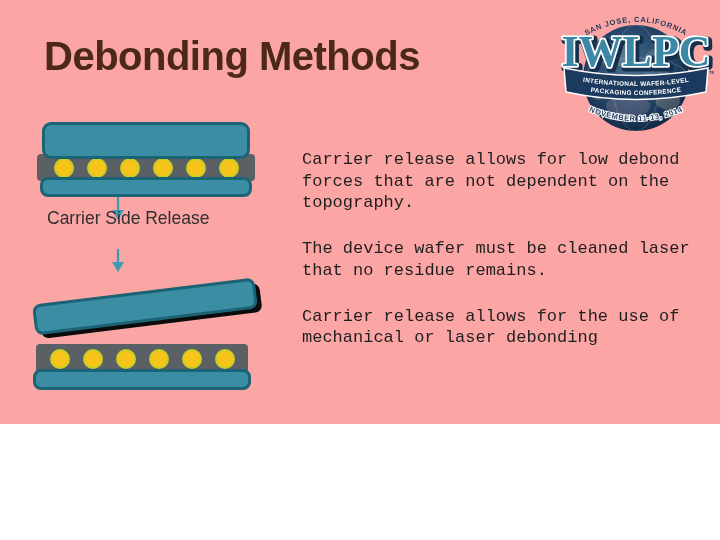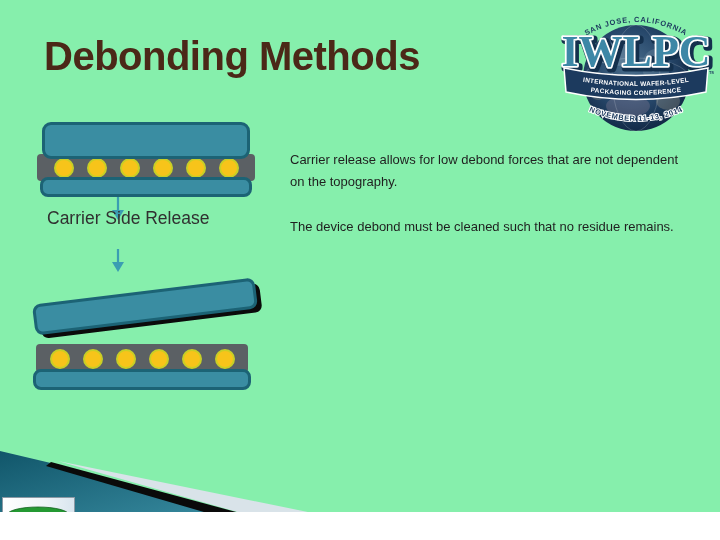--- a/index.html
+++ b/index.html
@@ -1,17 +1,17 @@
 <!DOCTYPE html>
 <html style="--title-brown: #4b2818; --wafer-teal: #3a8da2; --wafer-border: #1c6375; --gray-layer: #5b6064; --bump-yellow: #f7c41a; --bump-ring: #c8cf26; --arrow-teal: #3b9db2; --text-dark: #1f1f1f; --label-dark: #303030; --shadow-black: #0b0b0b; --footer-teal-dark: #11566a; --footer-teal-light: #459db2; --footer-gray: #d9e3e9; --footer-black: #0a0a0a; --logo-navy: #1c3a5e; --logo-teal: #3d87a6;"><head>
 <meta charset="utf-8">
 <style>
   html,body{margin:0;padding:0;}
   #slide{
-    position:relative;width:720px;height:512px;background:#86efac;
+    position:relative;width:720px;height:424px;background:#fca5a5;
     overflow:hidden;font-family:"Liberation Sans","DejaVu Sans",sans-serif;
   }
   
   #title{
     position:absolute;left:44px;top:36px;font-size:40px;font-weight:bold;
     letter-spacing:-0.5px;color:var(--title-brown,#4b2818);line-height:1;
   }
   
   #logo{position:absolute;left:558px;top:6px;width:156px;height:130px;}
   
@@ -43,22 +43,22 @@
   #tilted-carrier{
     left:33px;top:291px;width:224px;height:31px;border-radius:8px;
     transform:rotate(-7deg);
     box-shadow:5px 5px 0 -1px var(--shadow-black,#0b0b0b);
     z-index:2;
   }
   #bumps-bottom{left:36px;top:344px;width:212px;height:29px;z-index:1;}
   #device-bottom{left:33px;top:369px;width:218px;height:21px;border-radius:8px;z-index:2;}
   
   #body-text{
-    position:absolute;left:290px;top:149px;width:402px;
-    font-size:13px;line-height:21.7px;color:var(--text-dark,#1f1f1f);
+    position:absolute;left:302px;top:149px;width:402px;
+    font-size:17px;line-height:21.7px;color:var(--text-dark,#1f1f1f);font-family:Liberation Mono, monospace;
   }
   #body-text p{margin:0 0 24px 0;}
   
   #footer-art{position:absolute;left:0;top:440px;width:720px;height:100px;}
   
   #wafer-photo{
     position:absolute;left:2px;top:497px;width:73px;height:43px;
     background:linear-gradient(90deg,#ffffff 0%,#eef4f8 60%,#d9e5ee 100%);
     border:1px solid #8b99a4;box-sizing:border-box;z-index:3;
   }
@@ -156,21 +156,22 @@
         <div class="bump"></div>
         <div class="bump"></div>
         <div class="bump"></div>
         <div class="bump"></div>
       </div>
     <div class="teal-slab" id="device-bottom"></div>
   </div>
 
   <div id="body-text">
     <p>Carrier release allows for low debond forces that are not dependent on the topography.</p>
-    <p>The device debond must be cleaned such that no residue remains.</p>
+    <p>The device wafer must be cleaned laser that no residue remains.</p>
+    <p>Carrier release allows for the use of mechanical or laser debonding</p>
   </div>
 
   <svg id="footer-art" viewBox="0 440 720 100" preserveAspectRatio="none">
     <defs>
       <linearGradient id="tealGrad" x1="0" y1="0" x2="1" y2="1">
         <stop offset="0%" stop-color="var(--footer-teal-dark,#11566a)"></stop>
         <stop offset="100%" stop-color="var(--footer-teal-light,#459db2)"></stop>
       </linearGradient>
     </defs>
     <polygon points="58,461 445,540 336,540" fill="var(--footer-gray,#d9e3e9)"></polygon>

